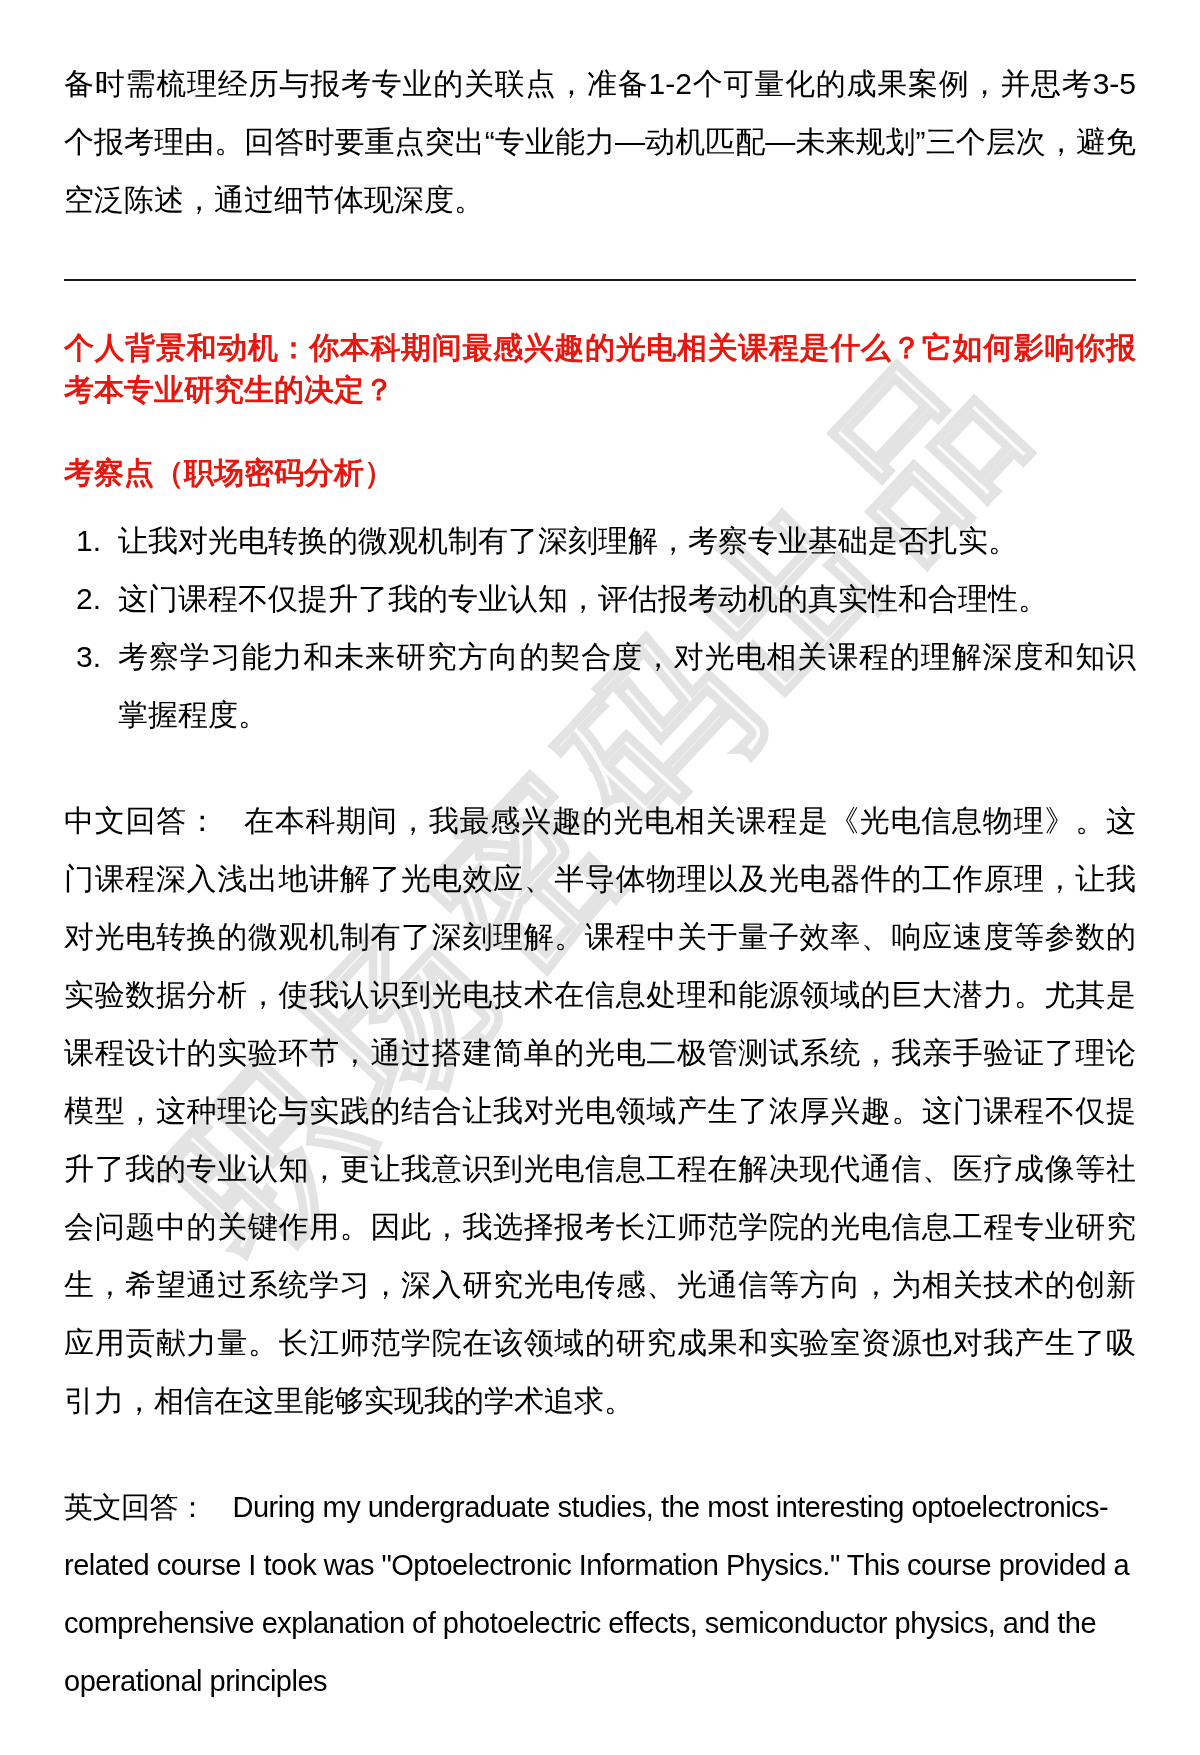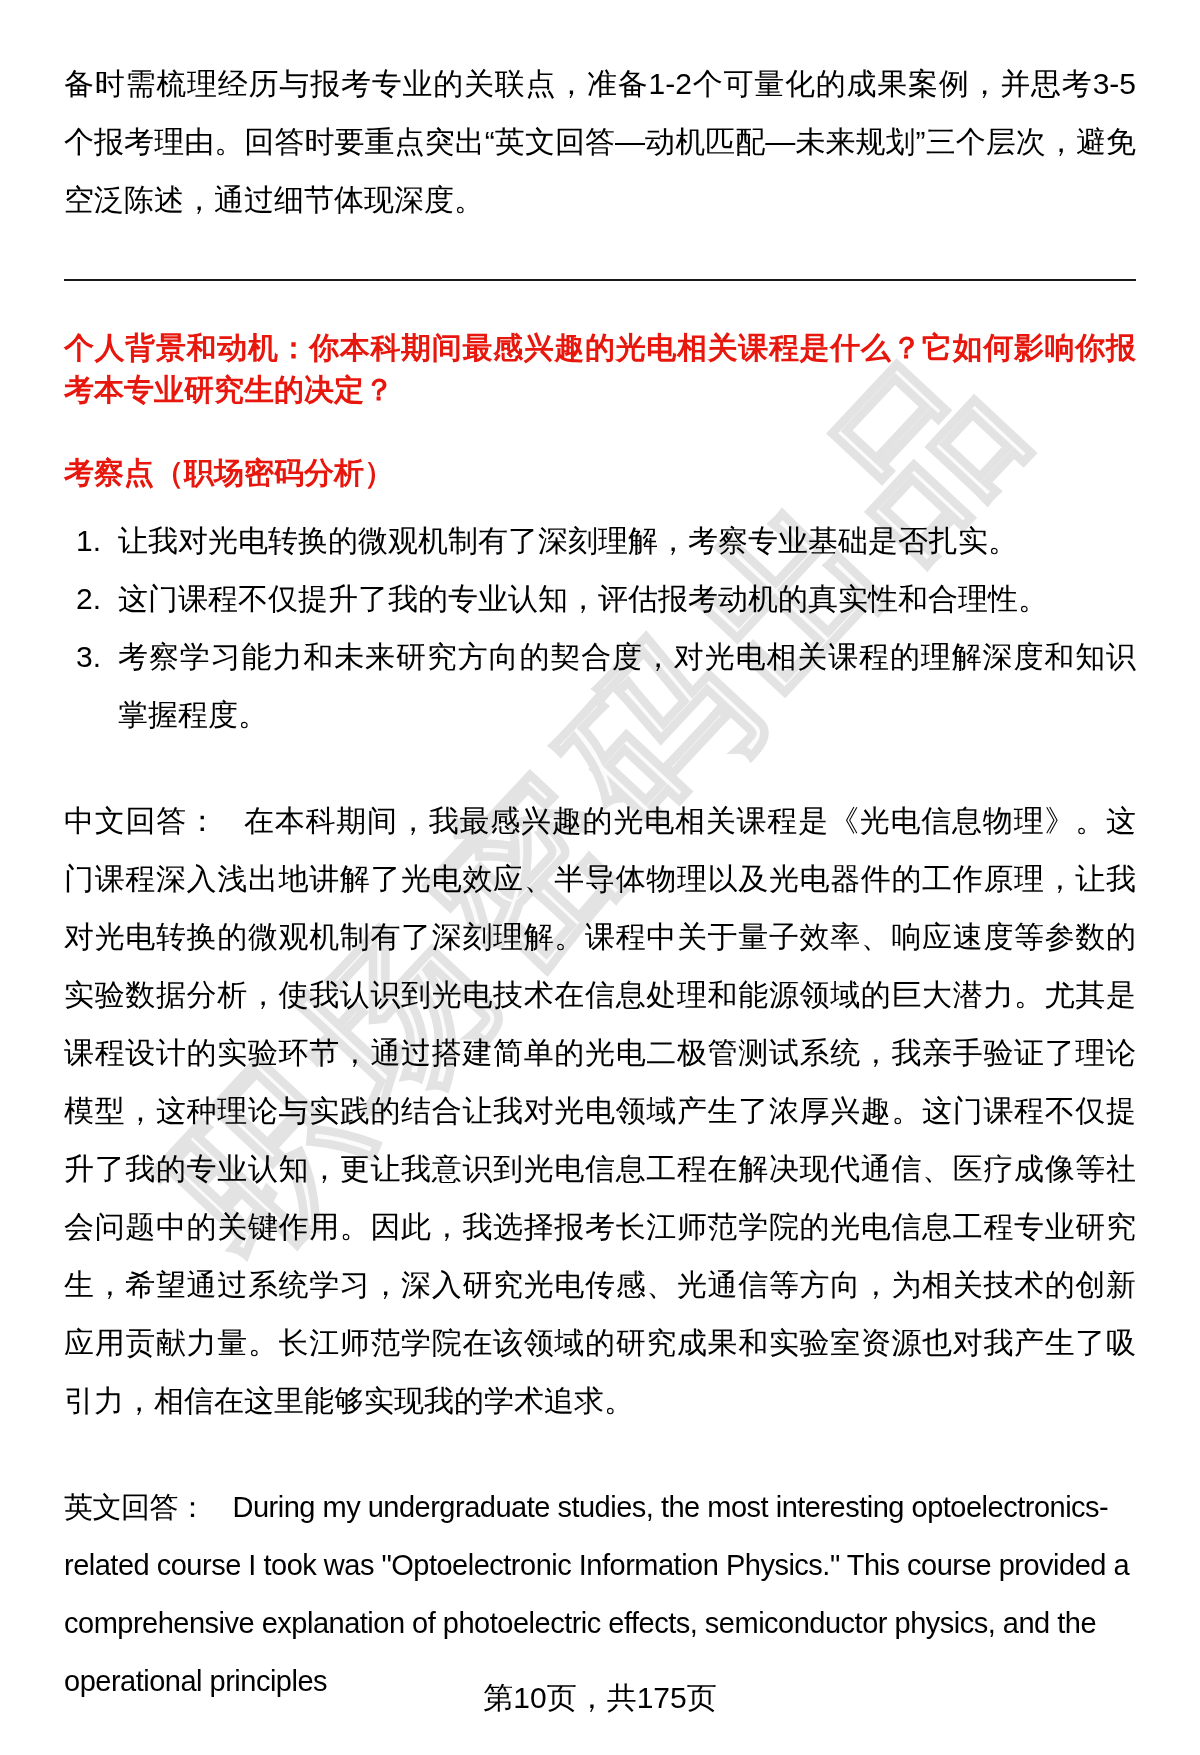--- a/index.html
+++ b/index.html
@@ -103,21 +103,21 @@
 </style>
 </head>
 <body>
 
 <div class="page">
 
   <div class="watermark">职场密码出品</div>
 
   <div class="content">
 
-    <p class="para intro">备时需梳理经历与报考专业的关联点，准备1-2个可量化的成果案例，并思考3-5个报考理由。回答时要重点突出“英文回答—动机匹配—未来规划”三个层次，避免空泛陈述，通过细节体现深度。</p>
+    <p class="para intro">备时需梳理经历与报考专业的关联点，准备1-2个可量化的成果案例，并思考3-5个报考理由。回答时要重点突出“专业能力—动机匹配—未来规划”三个层次，避免空泛陈述，通过细节体现深度。</p>
 
     <hr class="divider">
 
     <h2 class="red-heading question-heading">个人背景和动机：你本科期间最感兴趣的光电相关课程是什么？它如何影响你报考本专业研究生的决定？</h2>
 
     <h3 class="red-heading analysis-heading">考察点（职场密码分析）</h3>
 
     <div class="points">
       <div class="point">
         <span class="num">1.</span>
@@ -136,15 +136,14 @@
     <p class="para answer">
       <span class="label">中文回答：</span><span>在本科期间，我最感兴趣的光电相关课程是《光电信息物理》。这门课程深入浅出地讲解了光电效应、半导体物理以及光电器件的工作原理，让我对光电转换的微观机制有了深刻理解。课程中关于量子效率、响应速度等参数的实验数据分析，使我认识到光电技术在信息处理和能源领域的巨大潜力。尤其是课程设计的实验环节，通过搭建简单的光电二极管测试系统，我亲手验证了理论模型，这种理论与实践的结合让我对光电领域产生了浓厚兴趣。这门课程不仅提升了我的专业认知，更让我意识到光电信息工程在解决现代通信、医疗成像等社会问题中的关键作用。因此，我选择报考长江师范学院的光电信息工程专业研究生，希望通过系统学习，深入研究光电传感、光通信等方向，为相关技术的创新应用贡献力量。长江师范学院在该领域的研究成果和实验室资源也对我产生了吸引力，相信在这里能够实现我的学术追求。</span>
     </p>
 
     <p class="para answer answer-en">
       <span class="label">英文回答：</span><span>During my undergraduate studies, the most interesting optoelectronics-related course I took was "Optoelectronic Information Physics." This course provided a comprehensive explanation of photoelectric effects, semiconductor physics, and the operational principles</span>
     </p>
 
   </div>
 
-  <div class="footer">第10页，共175页</div>
 
 </div>
 
 </body></html>

